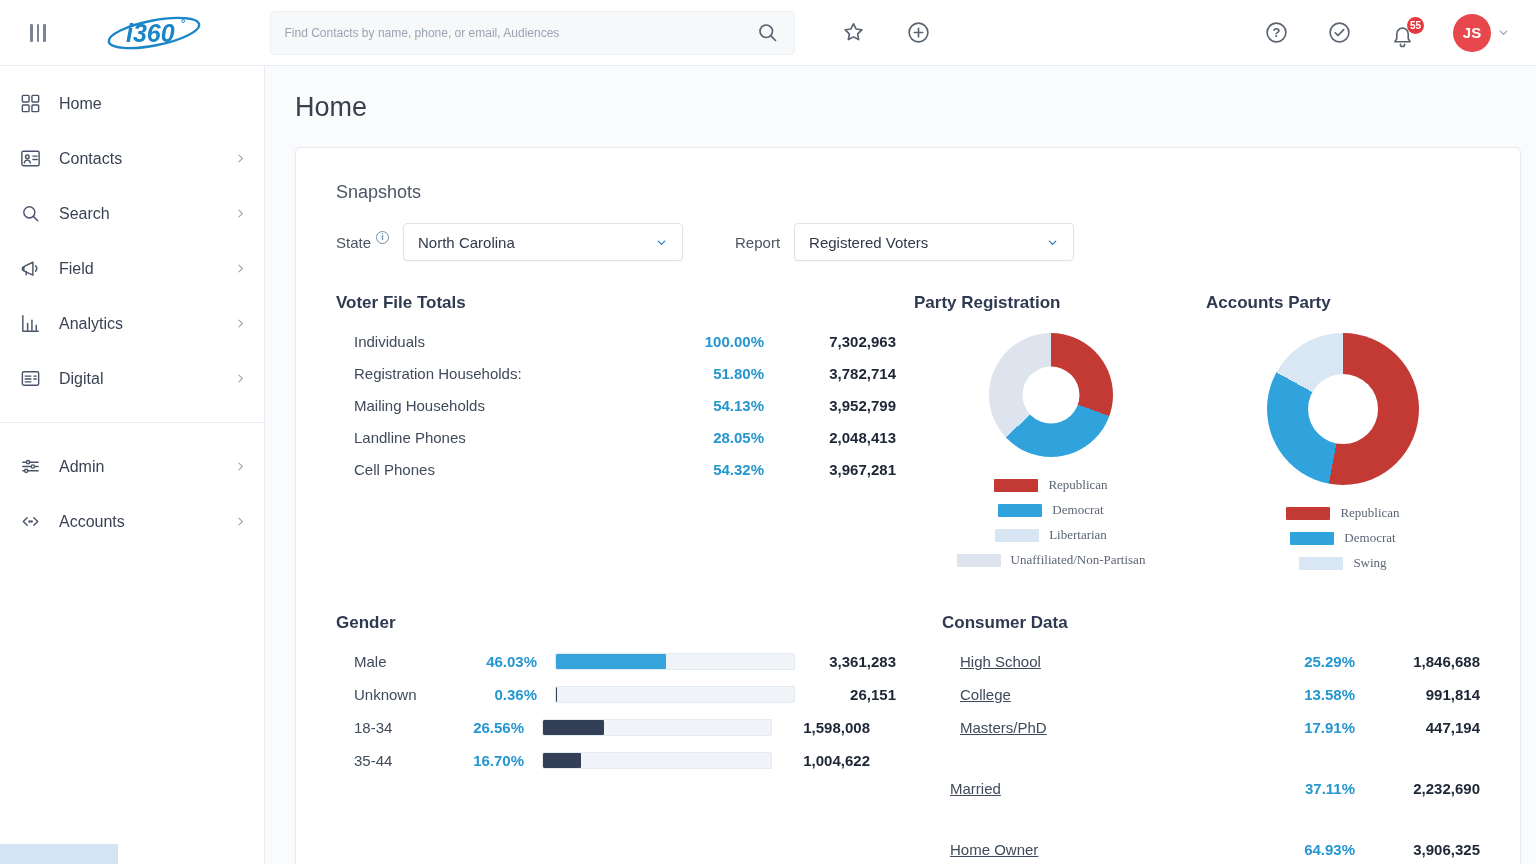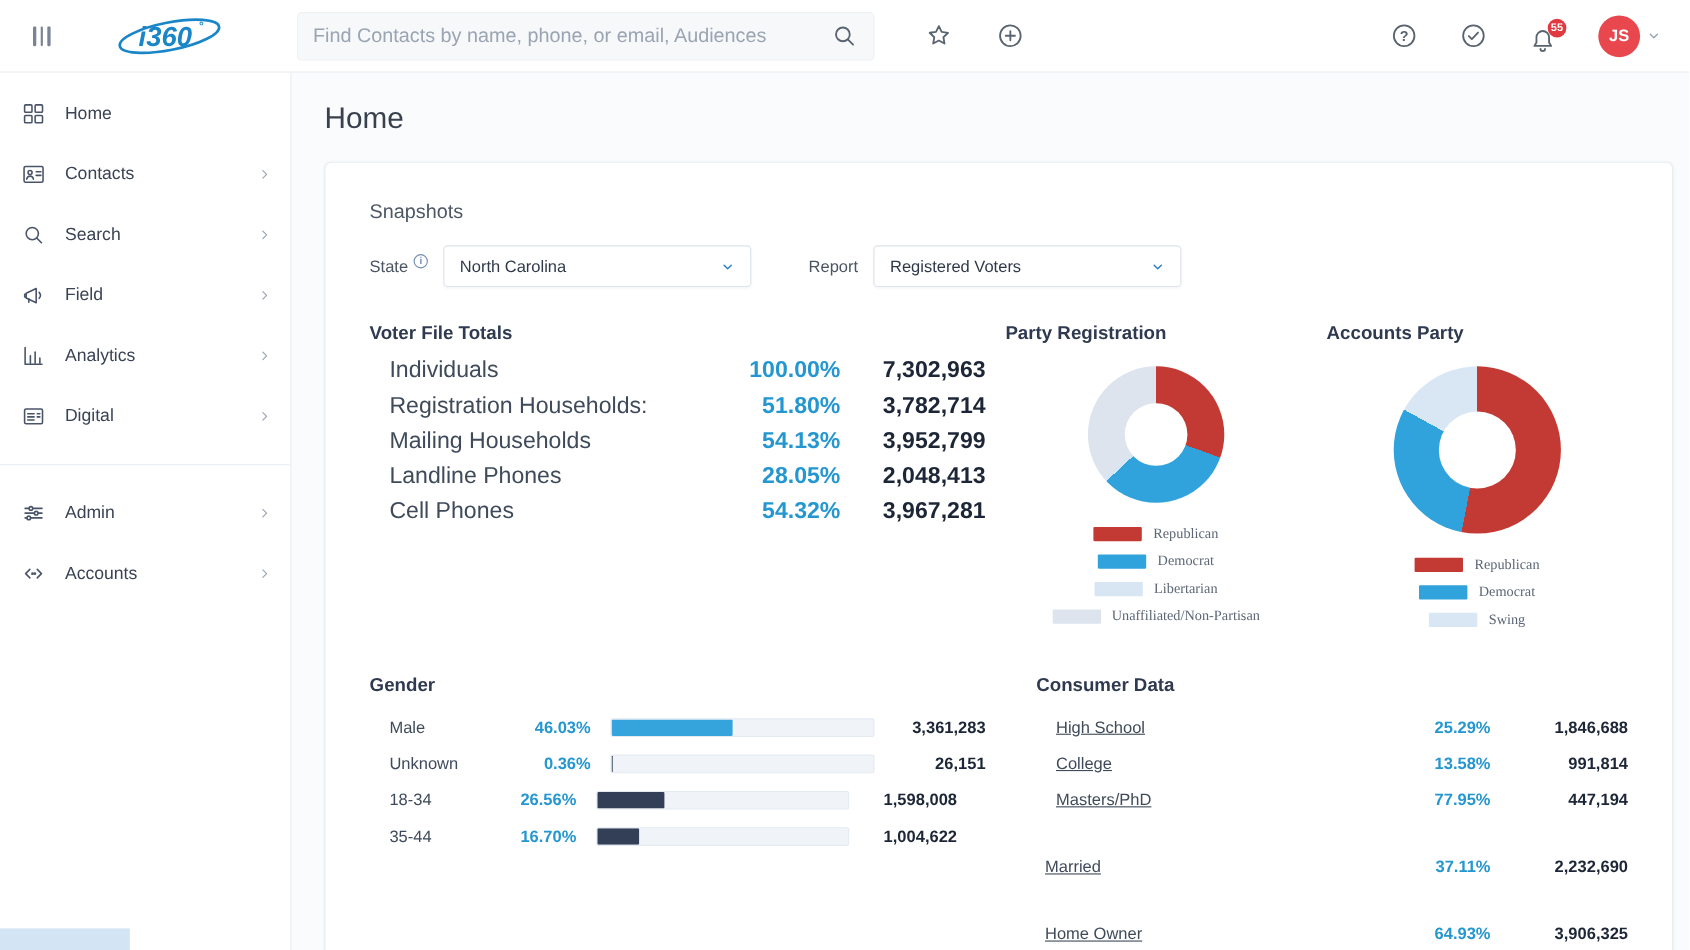--- a/index.html
+++ b/index.html
@@ -7,21 +7,21 @@
   body { font-family:"Liberation Sans", sans-serif; background:#fff; color:#3c4657; }
 
   
   .topbar { height:66px; display:flex; align-items:center; background:#fff;
             border-bottom:1px solid #e8ecf1; padding:0 26px 0 26px; position:relative; z-index:3; }
   .hamburger { display:flex; gap:4px; cursor:pointer; padding:4px; }
   .hamburger span { width:2.5px; height:18px; background:#7b8494; border-radius:1px; }
   .logo { margin-left:48px; width:112px; height:46px; flex:0 0 auto; }
   .searchbox { width:525px; height:44px; background:#f6f8fa; border:1px solid #eef1f4; border-radius:4px;
                display:flex; align-items:center; padding:0 14px; margin-left:60px; }
-  .searchbox input { border:none; background:transparent; flex:1; font-size:18px; outline:none; color:#3c4657;
+  .searchbox input { border:none; background:transparent; flex:1; font-size:12px; outline:none; color:#3c4657;
                      font-family:"Liberation Sans",sans-serif; }
   .searchbox input::placeholder { color:#9aa4b2; }
   .icon-btn { margin-left:46px; cursor:pointer; display:flex; align-items:center; }
   .top-right { margin-left:auto; display:flex; align-items:center; gap:38px; }
   .tico { width:25px; height:25px; fill:none; stroke:#5a6370; stroke-width:1.6; stroke-linecap:round; stroke-linejoin:round; }
   .bell-wrap { position:relative; cursor:pointer;margin-top:12px; }
   .badge { position:absolute; top:-7px; right:-9px; min-width:17px; height:17px; padding:0 3px; background:#e2383f;
            color:#fff; border-radius:50%; font-size:10px; font-weight:bold; display:flex; align-items:center; justify-content:center; }
   .avatar-group { display:flex; align-items:center; gap:6px; cursor:pointer; }
   .avatar { width:38px; height:38px; border-radius:50%; background:#e8484d; color:#fff; font-weight:bold;
@@ -51,21 +51,21 @@
               display:flex; align-items:center; justify-content:center; margin-top:-3px; cursor:pointer; font-weight:bold; }
   .select { width:280px; height:38px; border:1px solid #dde3ea; border-radius:4px; background:#fff; cursor:pointer;
             display:flex; align-items:center; justify-content:space-between; padding:0 14px; font-size:15px;
             color:#2f3949; box-shadow:0 1px 2px rgba(0,0,0,.03); }
   .sel-chev { width:13px; height:13px; fill:none; stroke:#2b7cc0; stroke-width:2.4; stroke-linecap:round; stroke-linejoin:round; }
   .report-label { margin-left:52px; }
 
   
   .section-title { font-size:17px; font-weight:bold; color:#2f3a51; margin-bottom:12px; }
   .top-grid { display:grid; grid-template-columns:560px 1fr 1fr; column-gap:18px; margin-bottom:42px; }
-  .vf-row { display:flex; height:32px; align-items:flex-start; padding-left:18px; font-size:21px; }
+  .vf-row { display:flex; height:32px; align-items:center; padding-left:18px; font-size:15px; }
   .vf-label { flex:1; color:#3f4a5a; }
   .pct { color:#2496d0; font-weight:bold; text-align:right; }
   .val { color:#1d2636; font-weight:bold; text-align:right; }
   .vf-row .pct { width:110px; }
   .vf-row .val { width:132px; }
 
   .donut-wrap { display:flex; flex-direction:column; }
   .donut-center { display:flex; flex-direction:column; align-items:center; }
   .donut { position:relative; border-radius:50%; margin-top:8px; }
   .donut .hole { position:absolute; left:50%; top:50%; width:46%; height:46%; transform:translate(-50%,-50%);
@@ -451,21 +451,21 @@
             <span class="pct">25.29%</span>
             <span class="val">1,846,688</span>
           </div>
           <div class="stat-row consumer-row">
             <span class="stat-label">College</span>
             <span class="pct">13.58%</span>
             <span class="val">991,814</span>
           </div>
           <div class="stat-row consumer-row">
             <span class="stat-label">Masters/PhD</span>
-            <span class="pct">77.95%</span>
+            <span class="pct">17.91%</span>
             <span class="val">447,194</span>
           </div>
 
           <div class="gap-row"></div>
 
           <div class="stat-row consumer-row group2">
             <span class="stat-label">Married</span>
             <span class="pct">37.11%</span>
             <span class="val">2,232,690</span>
           </div>

